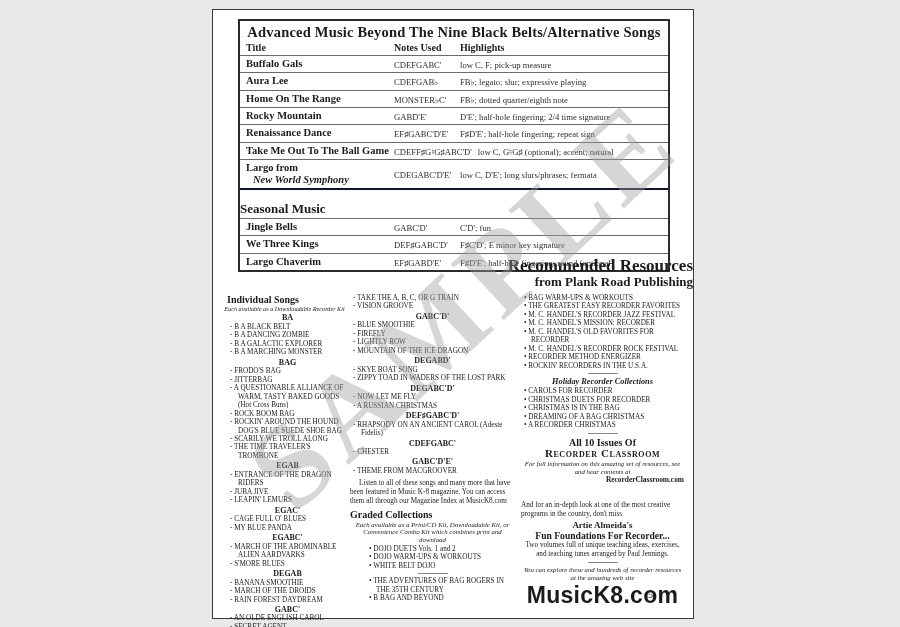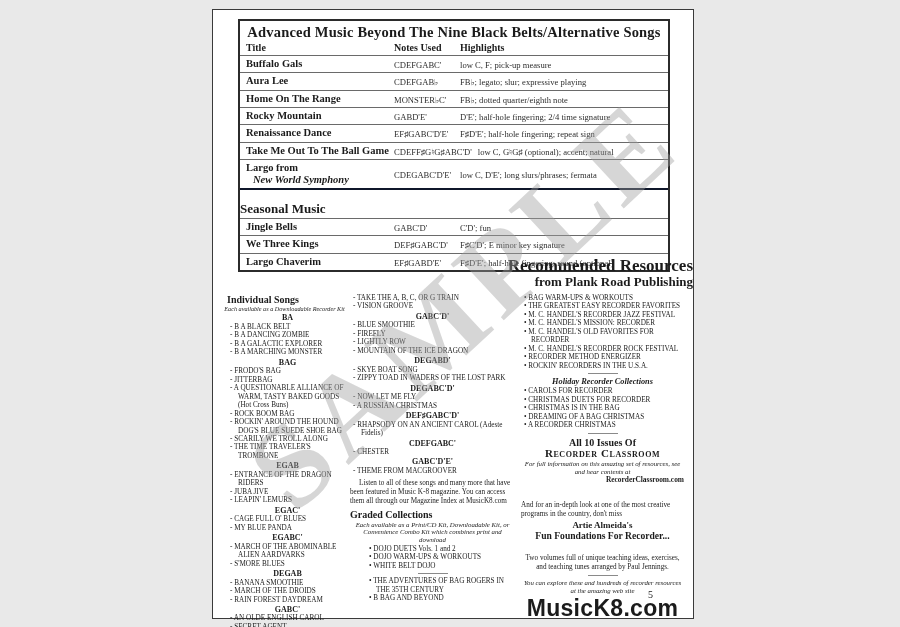--- a/index.html
+++ b/index.html
@@ -42,21 +42,21 @@
   .g-item{padding-left:26px;text-indent:-7px}
   .divider{width:30px;border-top:1px solid #8a8a8a;margin:3px auto}
   .h-head{font-size:8.3px;font-weight:bold;font-style:italic;text-align:center}
   .cc-h1{font-size:10px;font-weight:bold;text-align:center;margin-top:2px}
   .cc-h2{font-size:11px;font-weight:bold;font-variant:small-caps;letter-spacing:.6px;text-align:center;line-height:1}
   .cc-text{font-size:6.8px;font-style:italic;text-align:center;line-height:1.15;margin-top:1px}
   .cc-link{font-size:7.4px;font-weight:bold;text-align:right}
   .artie-intro{margin-top:16px;line-height:1.22}
   .artie-name{font-size:9px;font-weight:bold;text-align:center;margin-top:2px}
   .artie-title{font-size:9.6px;font-weight:bold;text-align:center;line-height:1}
-  .artie-desc{font-size:7.2px;text-align:center;line-height:1.2;margin-top:14px}
+  .artie-desc{font-size:7.2px;text-align:center;line-height:1.2;margin-top:1px}
   .footer-text{font-size:6.8px;font-style:italic;text-align:center;line-height:1.15}
   .site{font-size:23px;font-weight:bold;text-align:center;font-family:"Liberation Sans","DejaVu Sans",sans-serif;letter-spacing:.3px;margin-top:1px}
   .page-num{position:absolute;right:40px;bottom:18px;font-size:10px}
 
   
   .watermark{position:absolute;left:-30px;top:225px;width:570px;height:150px;text-align:center;
     font-size:118px;font-weight:bold;letter-spacing:7px;color:#9f9f9f;opacity:.42;
     transform:rotate(-43deg);pointer-events:none;font-family:"Liberation Serif",serif}
 </style>
 </head>

